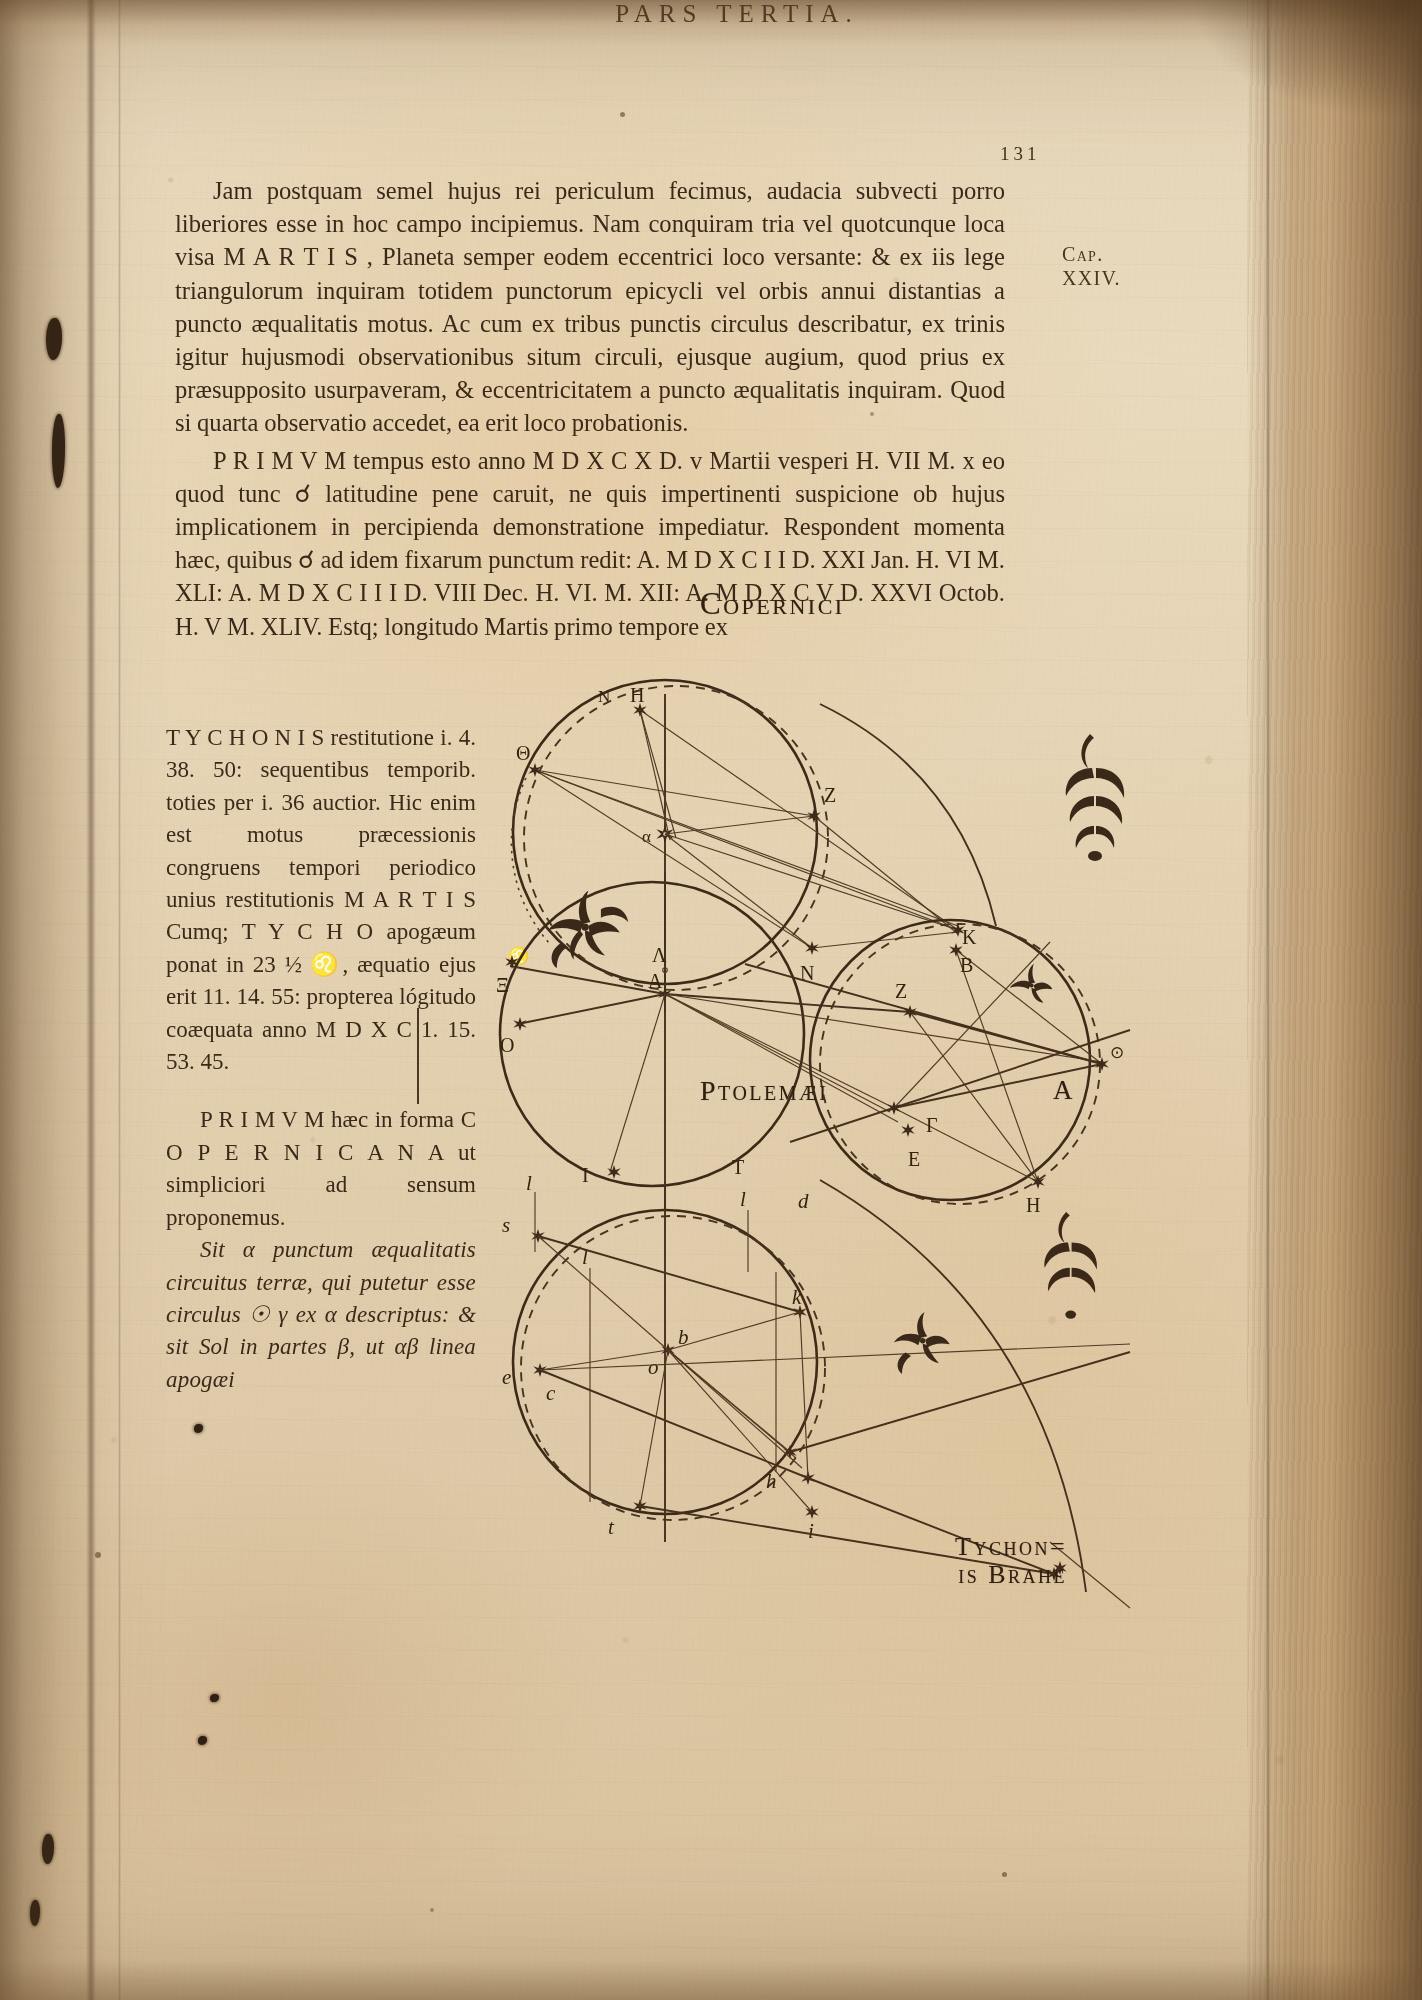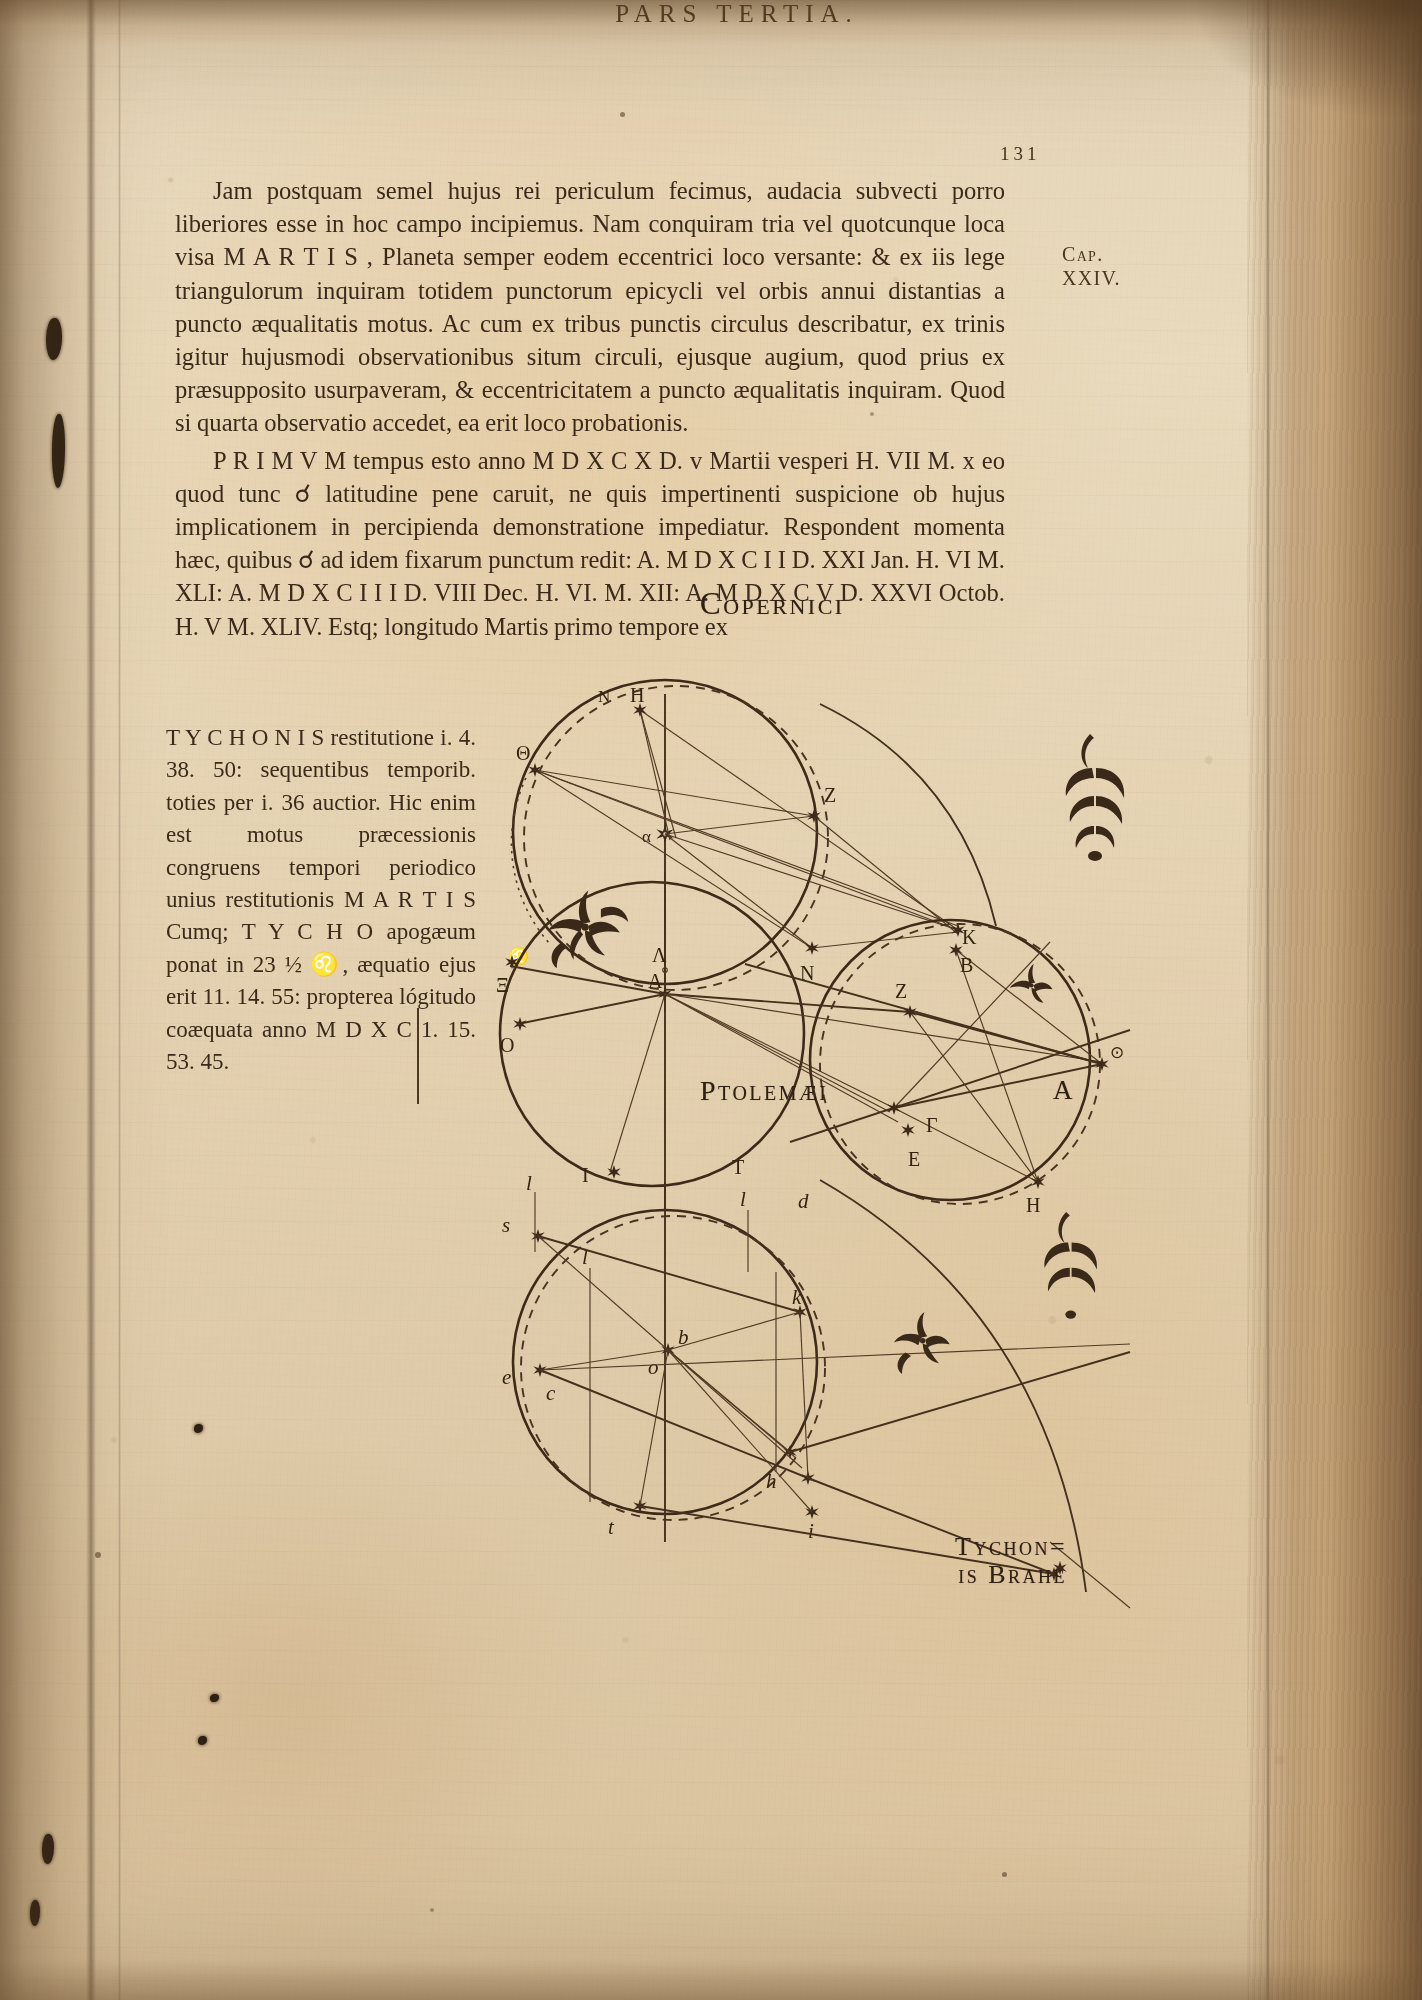--- a/index.html
+++ b/index.html
@@ -194,20 +194,22 @@
 
   <div class="textblock">
     <div style="height:34px"></div>
     <p class="body indent">Jam postquam semel hujus rei periculum fecimus, audacia subvecti porro liberiores esse in hoc campo incipiemus. Nam conquiram tria vel quotcunque loca visa M A R T I S , Planeta semper eodem eccentrici loco versante: &amp; ex iis lege triangulorum inquiram totidem punctorum epicycli vel orbis annui distantias a puncto æqualitatis motus.  Ac cum ex tribus punctis circulus describatur, ex trinis igitur hujusmodi observationibus situm circuli, ejusque augium, quod prius ex præsupposito usurpaveram, &amp; eccentricitatem a puncto æqualitatis inquiram.  Quod si quarta observatio accedet, ea erit loco probationis.</p>
     <p class="body indent" style="margin-top:4px">P R I M V M tempus esto anno M D X C X D. v Martii vesperi H. VII M. x eo quod tunc ☌ latitudine pene caruit, ne quis impertinenti suspicione ob hujus implicationem in percipienda demonstratione impediatur.  Respondent momenta hæc, quibus ☌ ad idem fixarum punctum redit: A. M D X C I I D. XXI Jan. H. VI M. XLI: A. M D X C I I I D. VIII Dec. H. VI. M. XII: A. M D X C V D. XXVI Octob. H. V M. XLIV.  Estq; longitudo Martis primo tempore ex</p>
   </div>
 
   <div class="leftcol">
     <p>T Y C H O N I S restitutione i. 4. 38. 50: sequentibus temporib. toties per i. 36 auctior. Hic enim est motus præcessionis congruens tempori periodico unius restitutionis M A R T I S Cumq; T Y C H O apogæum ponat in 23 ½ ♌, æquatio ejus erit 11. 14. 55: propterea lógitudo coæquata anno M D X C 1. 15. 53. 45.</p>
     <div class="gap"></div>
+    <p class="indent">P R I M V M hæc in forma C O P E R N I C A N A ut simpliciori ad sensum proponemus.</p>
+    <p class="indent ital">Sit α punctum æqualitatis circuitus terræ, qui putetur esse circulus ☉ γ ex α descriptus: &amp; sit Sol in partes β, ut αβ linea apogæi</p>
   </div>
 
   <div class="figure">
     <svg viewBox="0 0 660 930" preserveAspectRatio="none" aria-hidden="true">
 
       <defs>
         <g id="sunstar">
           <path d="M0,-9 L2.0,-2.6 L8.6,-4.8 L3.8,0 L8.6,4.8 L2.0,2.6 L0,9 L-2.0,2.6 L-8.6,4.8 L-3.8,0 L-8.6,-4.8 L-2.0,-2.6 Z" class="star"></path>
           <circle r="2.2" fill="#e6d5b8" stroke="#3d2a18" stroke-width=".8"></circle>
         </g>

